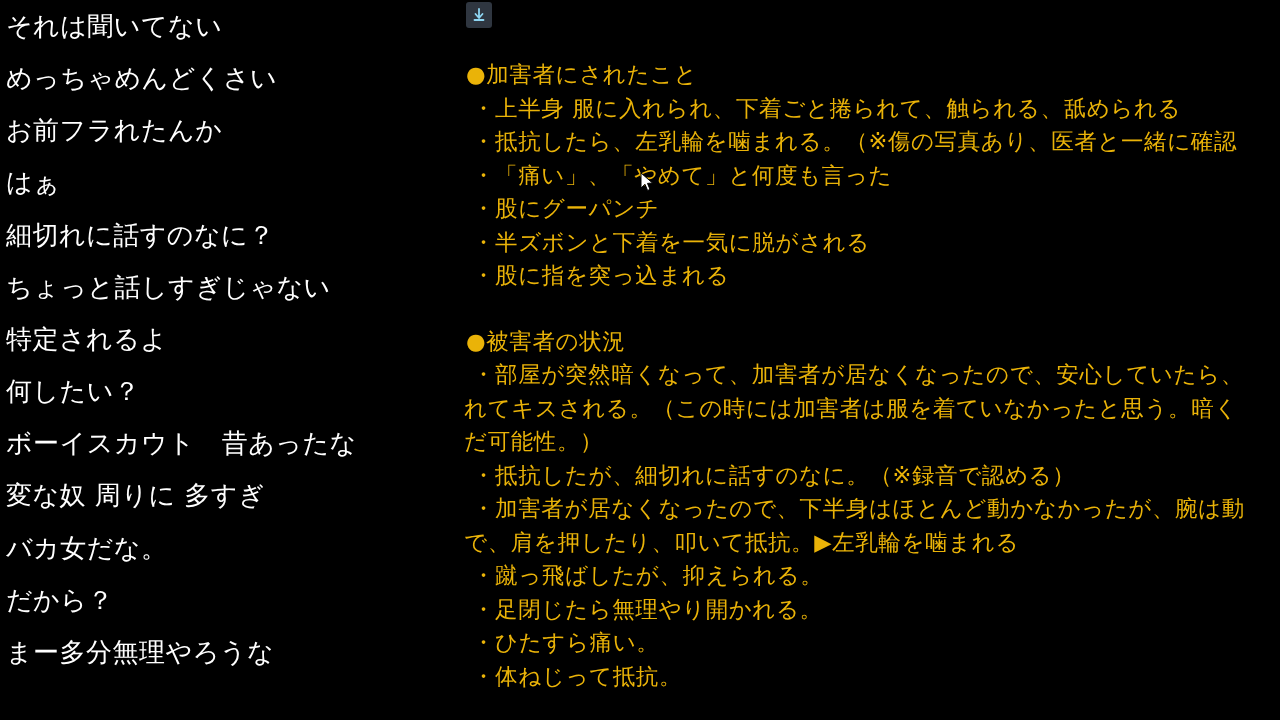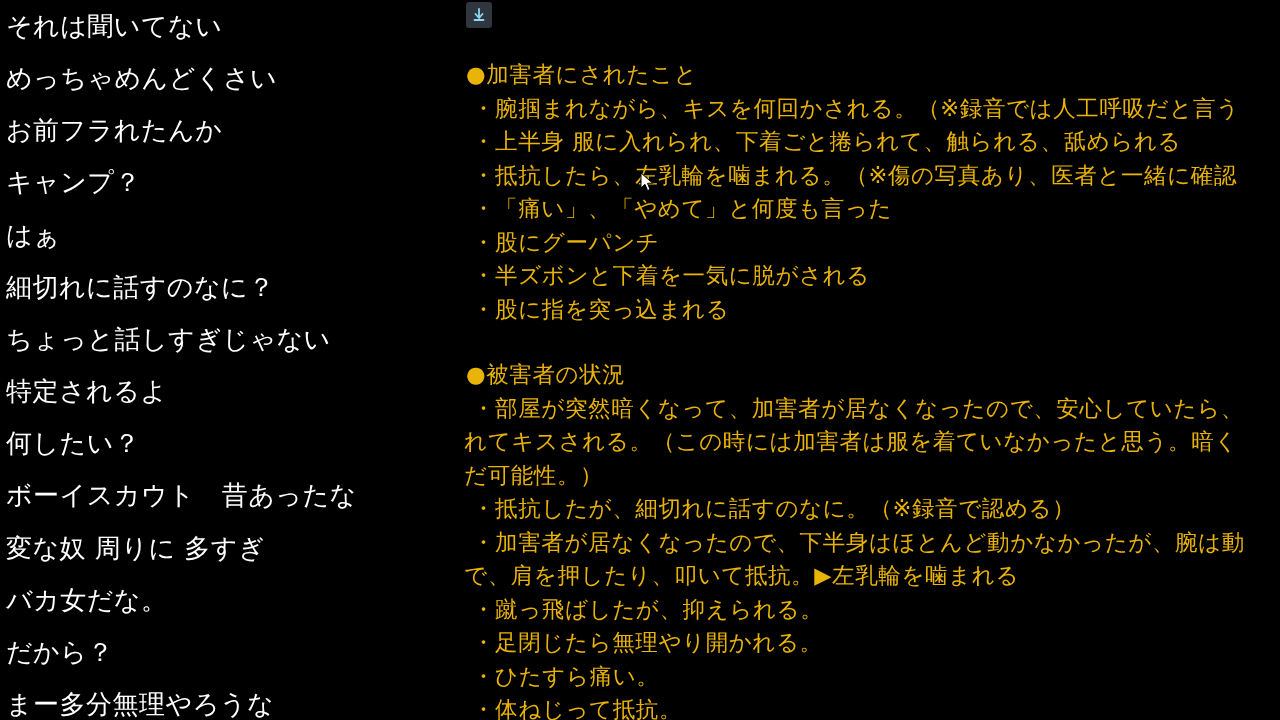--- a/index.html
+++ b/index.html
@@ -109,21 +109,20 @@
 </style>
 </head>
 <body>
 
 <div id="screen">
 
   <div id="comments">
       <div class="comment-row">それは聞いてない</div>
       <div class="comment-row">めっちゃめんどくさい</div>
       <div class="comment-row">お前フラれたんか</div>
-      <div class="comment-row">キャンプ？</div>
       <div class="comment-row">はぁ</div>
       <div class="comment-row">細切れに話すのなに？</div>
       <div class="comment-row">ちょっと話しすぎじゃない</div>
       <div class="comment-row">特定されるよ</div>
       <div class="comment-row">何したい？</div>
       <div class="comment-row">ボーイスカウト　昔あったな</div>
       <div class="comment-row">変な奴 周りに 多すぎ</div>
       <div class="comment-row">バカ女だな。</div>
       <div class="comment-row">だから？</div>
       <div class="comment-row">まー多分無理やろうな</div>
@@ -131,21 +130,20 @@
 
   <div id="doc">
     <div id="scroll-badge">
       <svg width="14" height="14" viewBox="0 0 14 14" aria-hidden="true">
         <path d="M7 1 L7 8.5 M3.5 6 L7 10 L10.5 6" stroke="#8ed6f2" stroke-width="1.8" fill="none" stroke-linecap="round" stroke-linejoin="round"></path>
         <path d="M2.5 12 L11.5 12" stroke="#8ed6f2" stroke-width="1.8" stroke-linecap="round"></path>
       </svg>
     </div>
     <div id="doc-body">
         <div class="doc-line head">●加害者にされたこと</div>
-        <div class="doc-line item">・腕掴まれながら、キスを何回かされる。（※録音では人工呼吸だと言う</div>
         <div class="doc-line item">・上半身 服に入れられ、下着ごと捲られて、触られる、舐められる</div>
         <div class="doc-line item">・抵抗したら、左乳輪を噛まれる。（※傷の写真あり、医者と一緒に確認</div>
         <div class="doc-line item">・「痛い」、「やめて」と何度も言った</div>
         <div class="doc-line item">・股にグーパンチ</div>
         <div class="doc-line item">・半ズボンと下着を一気に脱がされる</div>
         <div class="doc-line item">・股に指を突っ込まれる</div>
         <div class="doc-line spacer"></div>
         <div class="doc-line head">●被害者の状況</div>
         <div class="doc-line item">・部屋が突然暗くなって、加害者が居なくなったので、安心していたら、</div>
         <div class="doc-line cont">れてキスされる。（この時には加害者は服を着ていなかったと思う。暗く</div>

